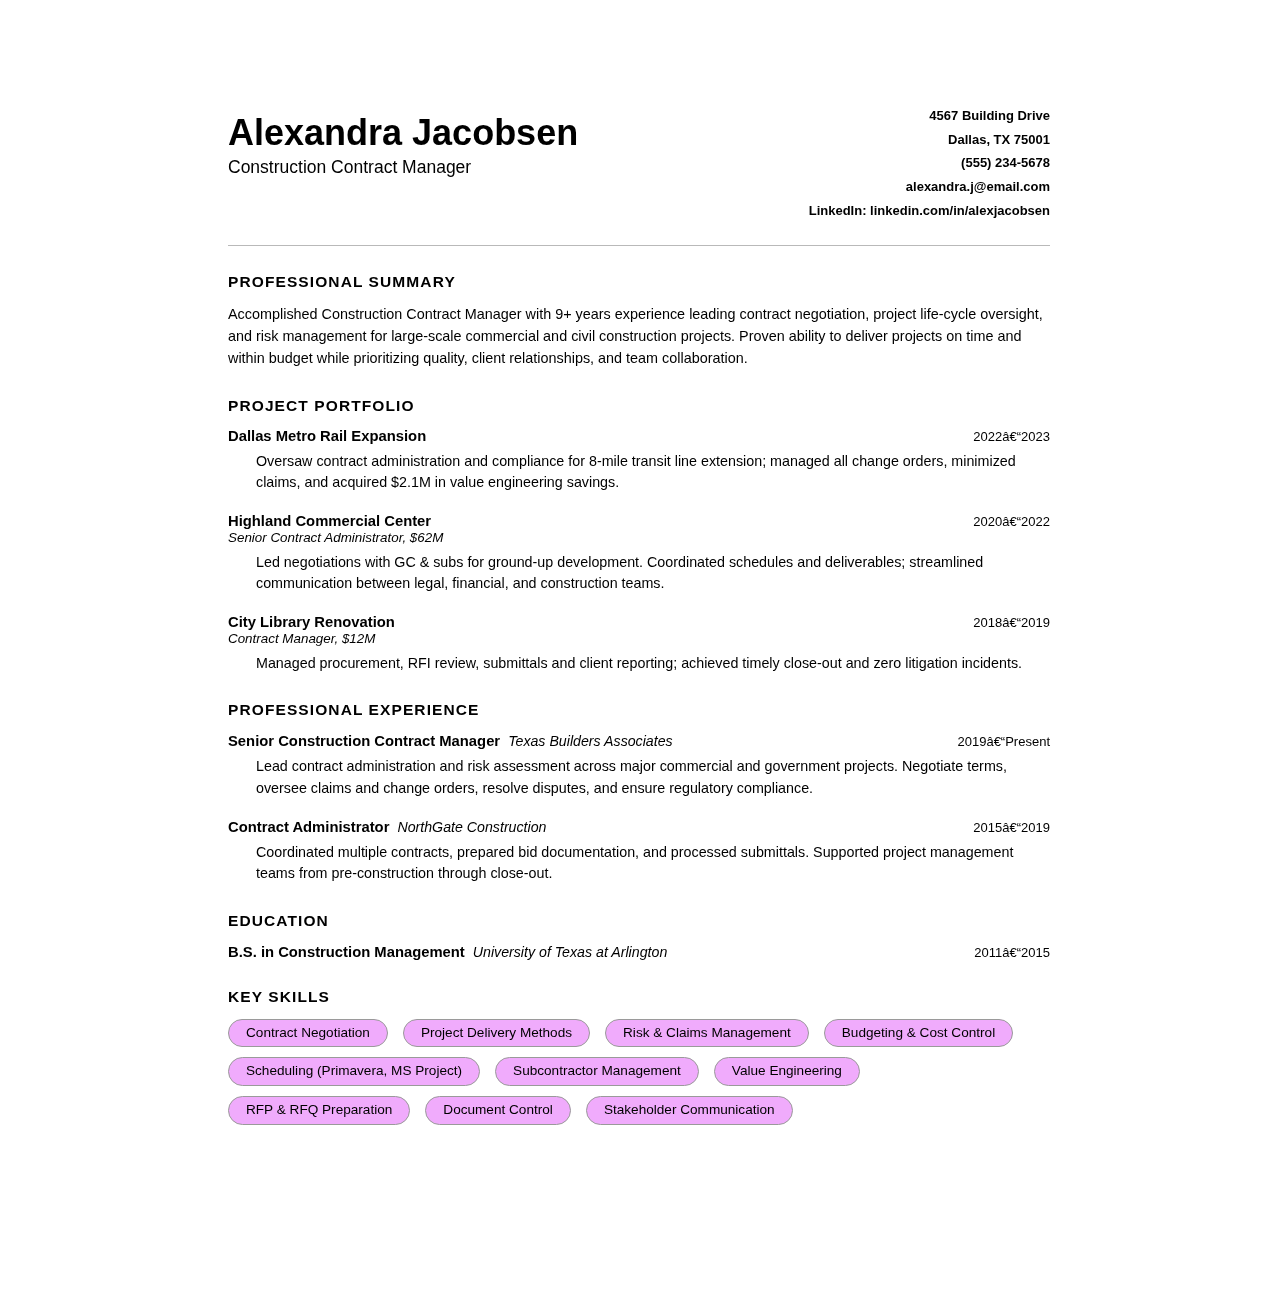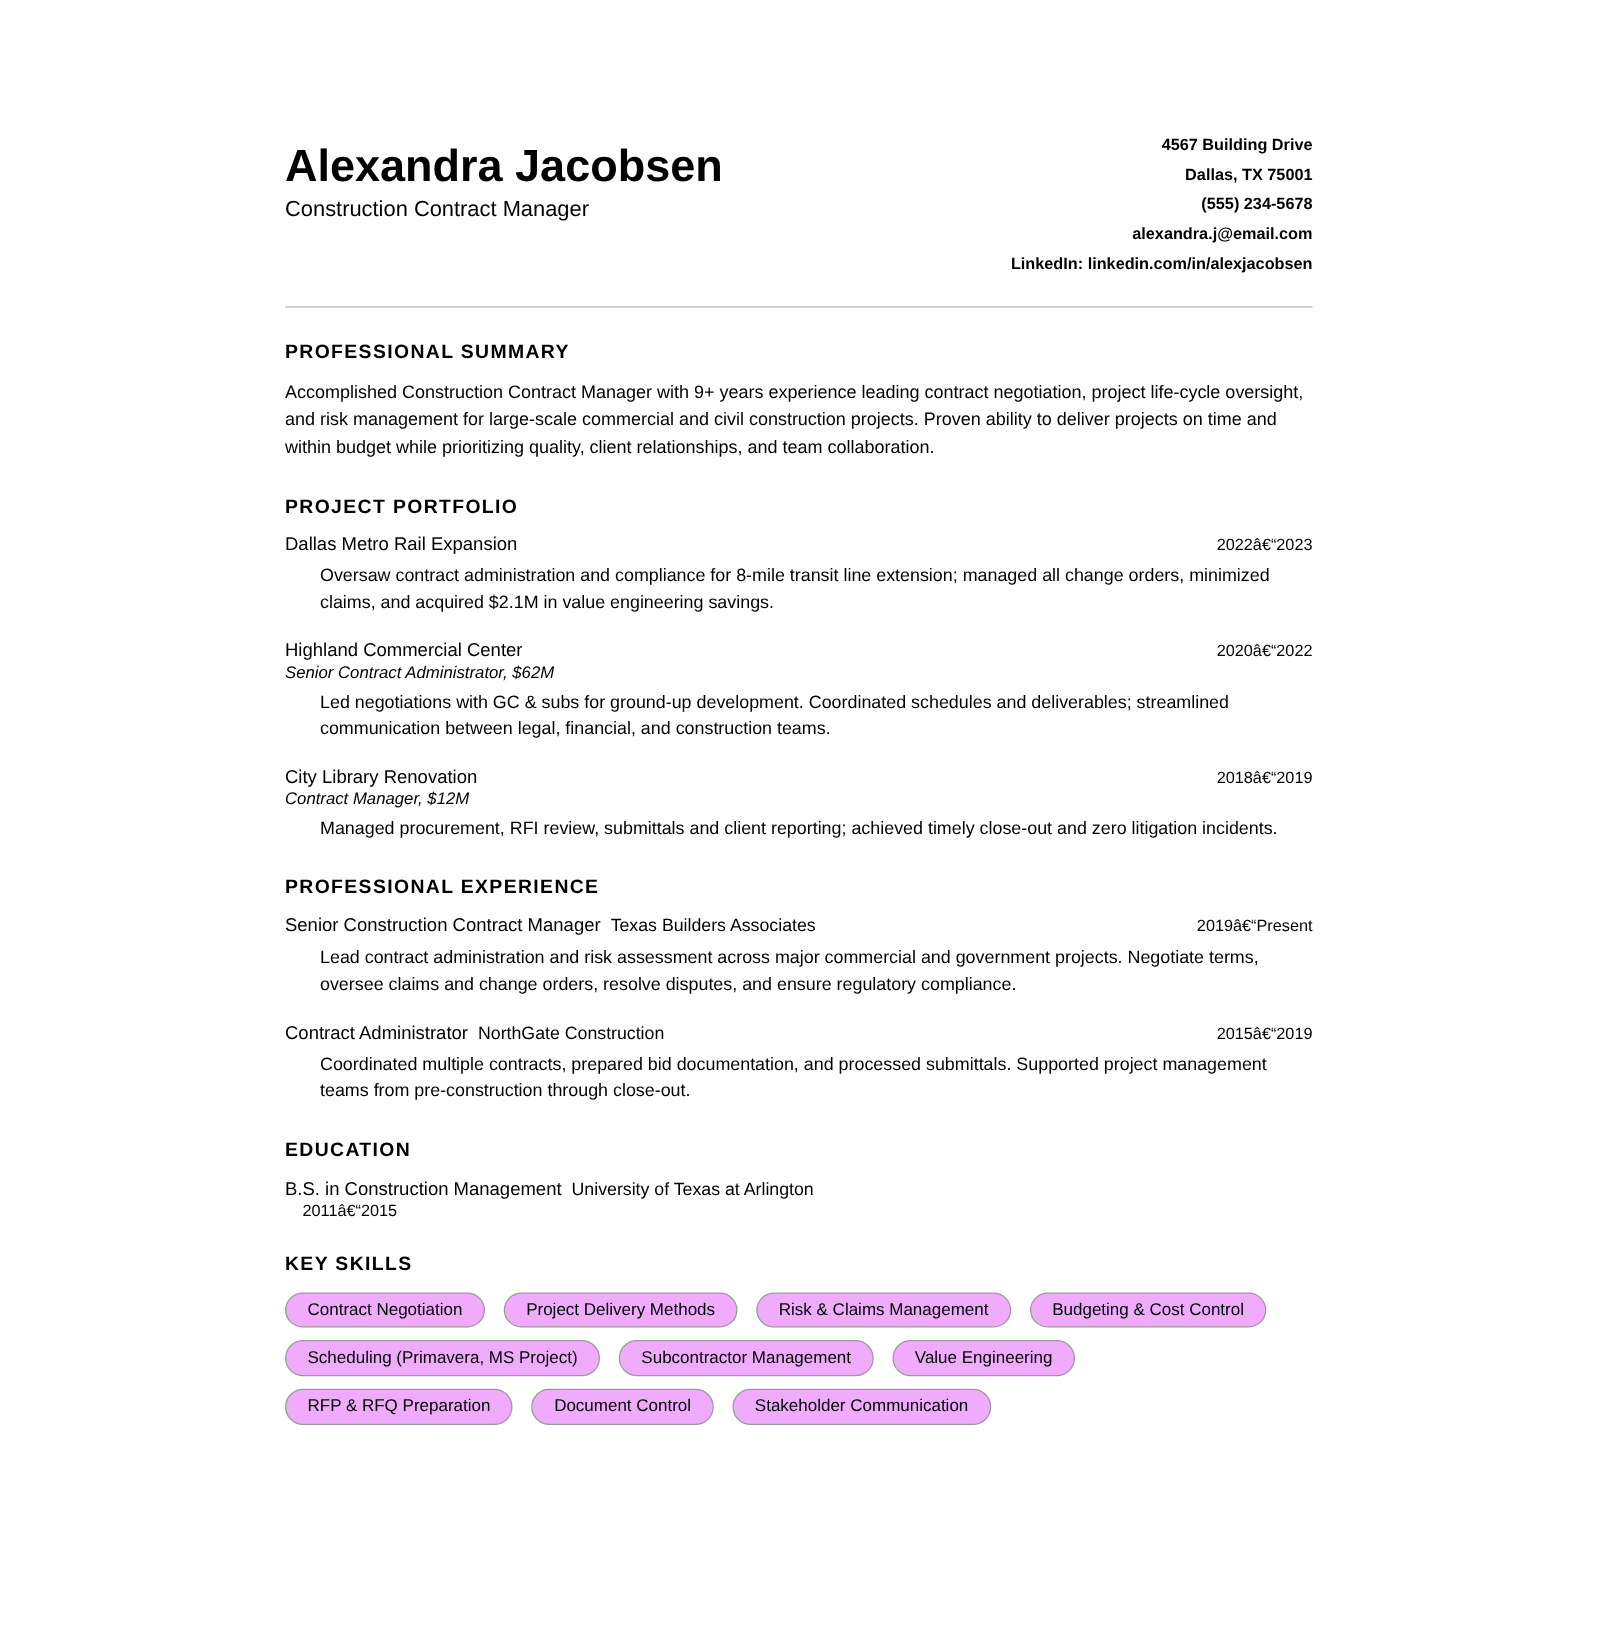--- a/index.html
+++ b/index.html
@@ -90,24 +90,25 @@
   .entry:last-child {
     margin-bottom: 0;
   }
   .entry-head {
     display: flex;
     justify-content: space-between;
     align-items: baseline;
   }
   .entry-title {
     font-size: 14.8px;
-    font-weight: normal;
+    font-weight: bold;
   }
   .entry-org {
     font-size: 14.2px;
+    font-style: italic;
     font-weight: normal;
     margin-left: 8px;
     text-align: center;
   }
   .entry-date {
     font-size: 13px;
     white-space: nowrap;
     padding-left: 14px;
   }
   .entry-sub {
@@ -121,21 +122,20 @@
     margin-top: 7px;
     margin-left: 28px;
   }
   .exp-entry .entry-desc {
     margin-top: 6px;
   }
 
   
   .edu-entry .entry-head {
     align-items: baseline;
-    flex-direction: column;
   }
 
   
   .skills {
     display: flex;
     flex-wrap: wrap;
     gap: 10px 15px;
     margin-top: 12px;
     max-width: 810px;
   }

